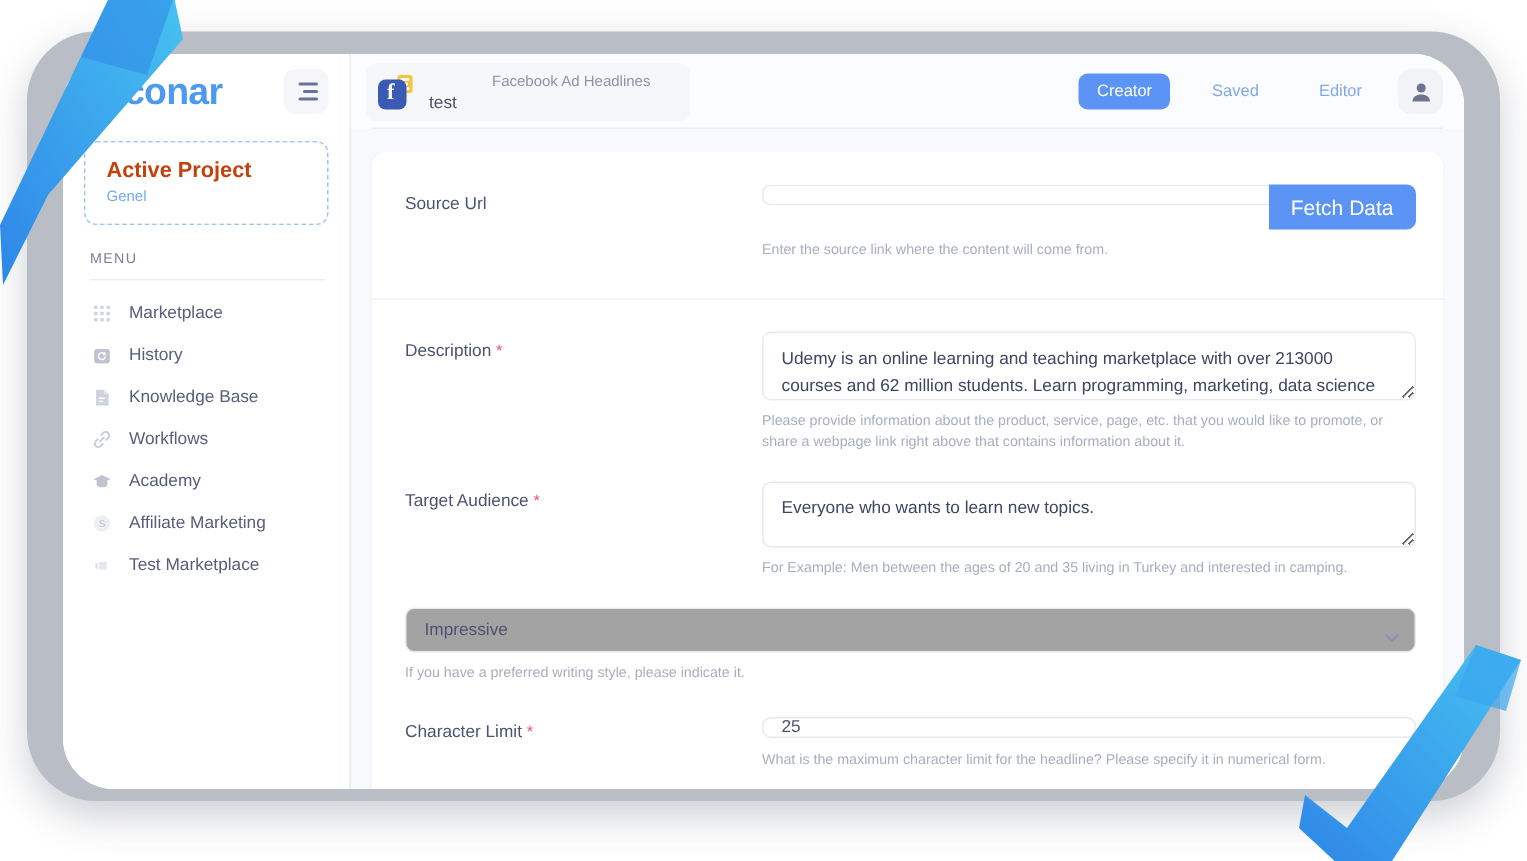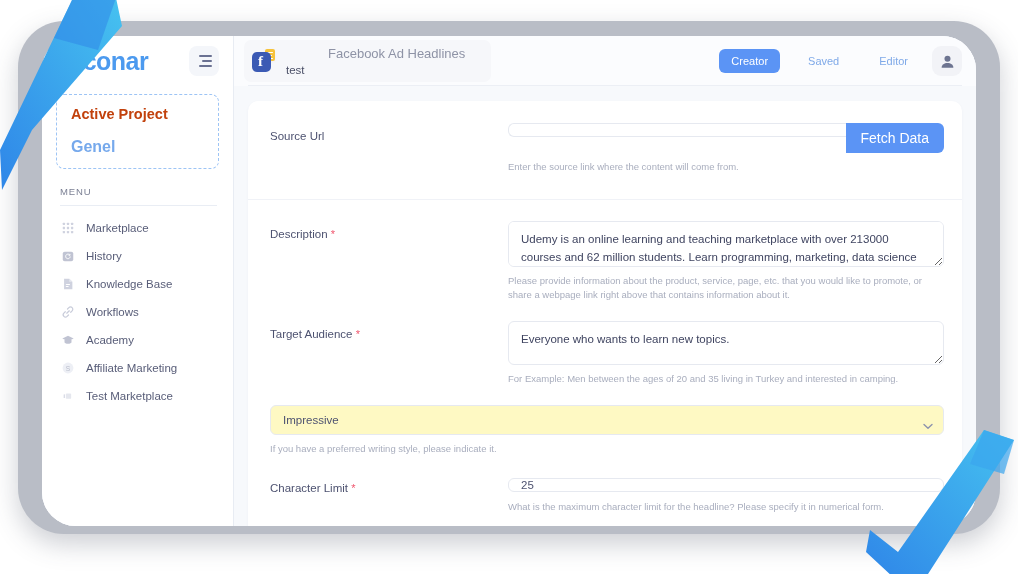--- a/index.html
+++ b/index.html
@@ -101,24 +101,24 @@
     padding: 11px 14px 12px 14px;
     cursor: pointer;
   }
   .active-project .ap-title {
     font-size: 14.5px;
     font-weight: 700;
     color: #c2410c;
     line-height: 1.2;
   }
   .active-project .ap-sub {
-    font-size: 16px;
-    font-weight: 700;
+    font-size: 10px;
+    font-weight: 400;
     color: #76a9ec;
-    margin-top: 15px;
+    margin-top: 3px;
   }
 
   .menu-label {
     font-size: 9.5px;
     color: #7b8094;
     letter-spacing: .9px;
     padding: 17px 0 8px 18px;
     font-weight: 400;
   }
   .menu-sep {
@@ -214,21 +214,21 @@
     height: 1.5px;
     background: #ffffff;
     border-radius: 1px;
     width: 6px;
   }
   .fb-icon .card i:nth-child(1) { top: 2.5px; }
   .fb-icon .card i:nth-child(2) { top: 5.5px; width: 5px; }
   .fb-icon .card i:nth-child(3) { top: 8.5px; width: 6px; }
 
   .doc-meta .doc-kind {
-    font-size: 13px;
+    font-size: 10px;
     color: #8e93a6;
     line-height: 1.3;
     padding-left: 42px;
   }
   .doc-meta .doc-name {
     font-size: 11.5px;
     color: #4a4f66;
     margin-top: 2px;
   }
 
@@ -341,21 +341,21 @@
   }
   .ta.desc { height: 46px; }
   .ta.aud { height: 44px; }
 
   .select-wrap { position: relative; }
   .sel {
     width: 100%;
     height: 30px;
     border: 1px solid #e6e9f0;
     border-radius: 6px;
-    background: #fef9c3;
+    background: #a3a3a3;
     font-size: 11.5px;
     color: #4d5270;
     padding: 0 30px 0 12px;
     font-family: "Liberation Sans", sans-serif;
     outline: none;
     appearance: none;
     cursor: pointer;
   }
   .chev {
     position: absolute;

